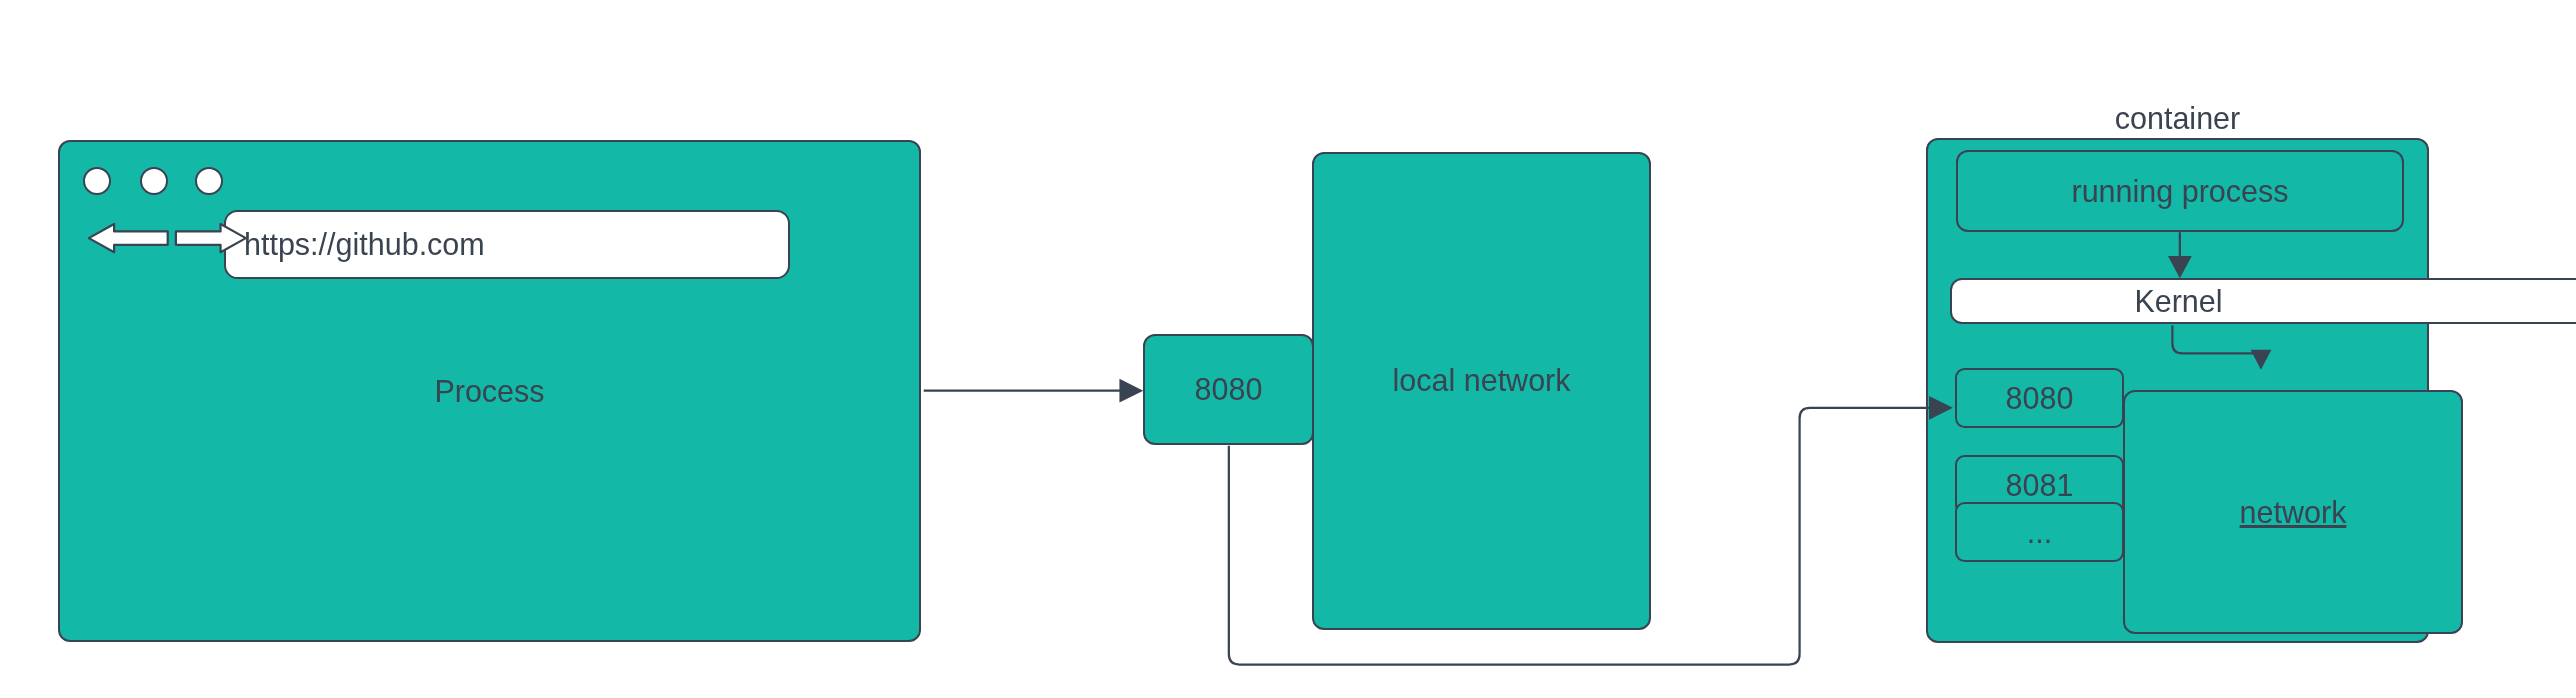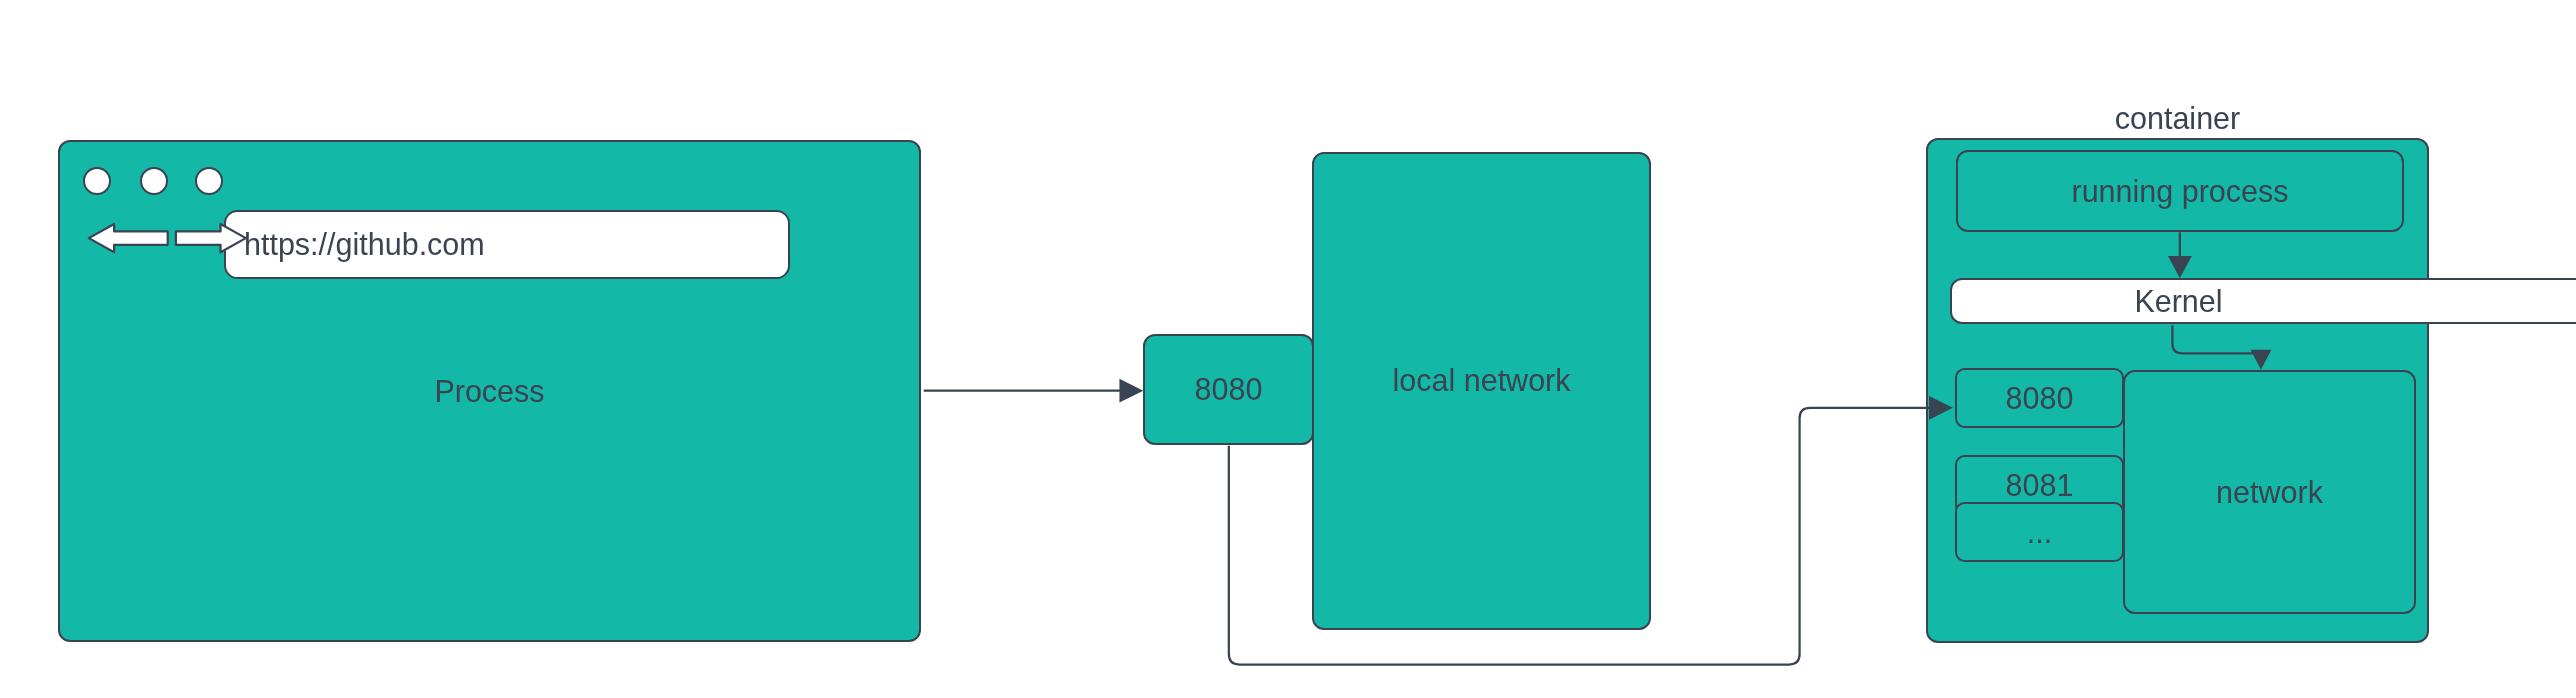--- a/index.html
+++ b/index.html
@@ -76,21 +76,21 @@
     position: absolute;
     left: 1950px; top: 278px;
     width: 633px; height: 46px;
     box-sizing: border-box;
     background: #fff;
     border: 2.2px solid #3A4352;
     border-radius: 12px 0 0 12px;
     z-index: 5;
   }
   #kernel-label { left: 0; top: 0; width: 453px; height: 42px; }
-  #network-box { left: 2123px; top: 370px; width: 293px; height: 244px; z-index: 2; }
+  #network-box { left: 2123px; top: 390px; width: 340px; height: 244px; z-index: 2; text-decoration: underline; }
   .port-box { left: 1955px; width: 169px; height: 60px; z-index: 3; border-radius: 9.7px; }
   #port-8080 { top: 368px; }
   #port-8081 { top: 455px; align-items: center; }
   #port-more { top: 502px; }
   
   #edges-svg {
     position: absolute;
     left: 0; top: 0;
     width: 2576px; height: 698px;
     z-index: 8;

